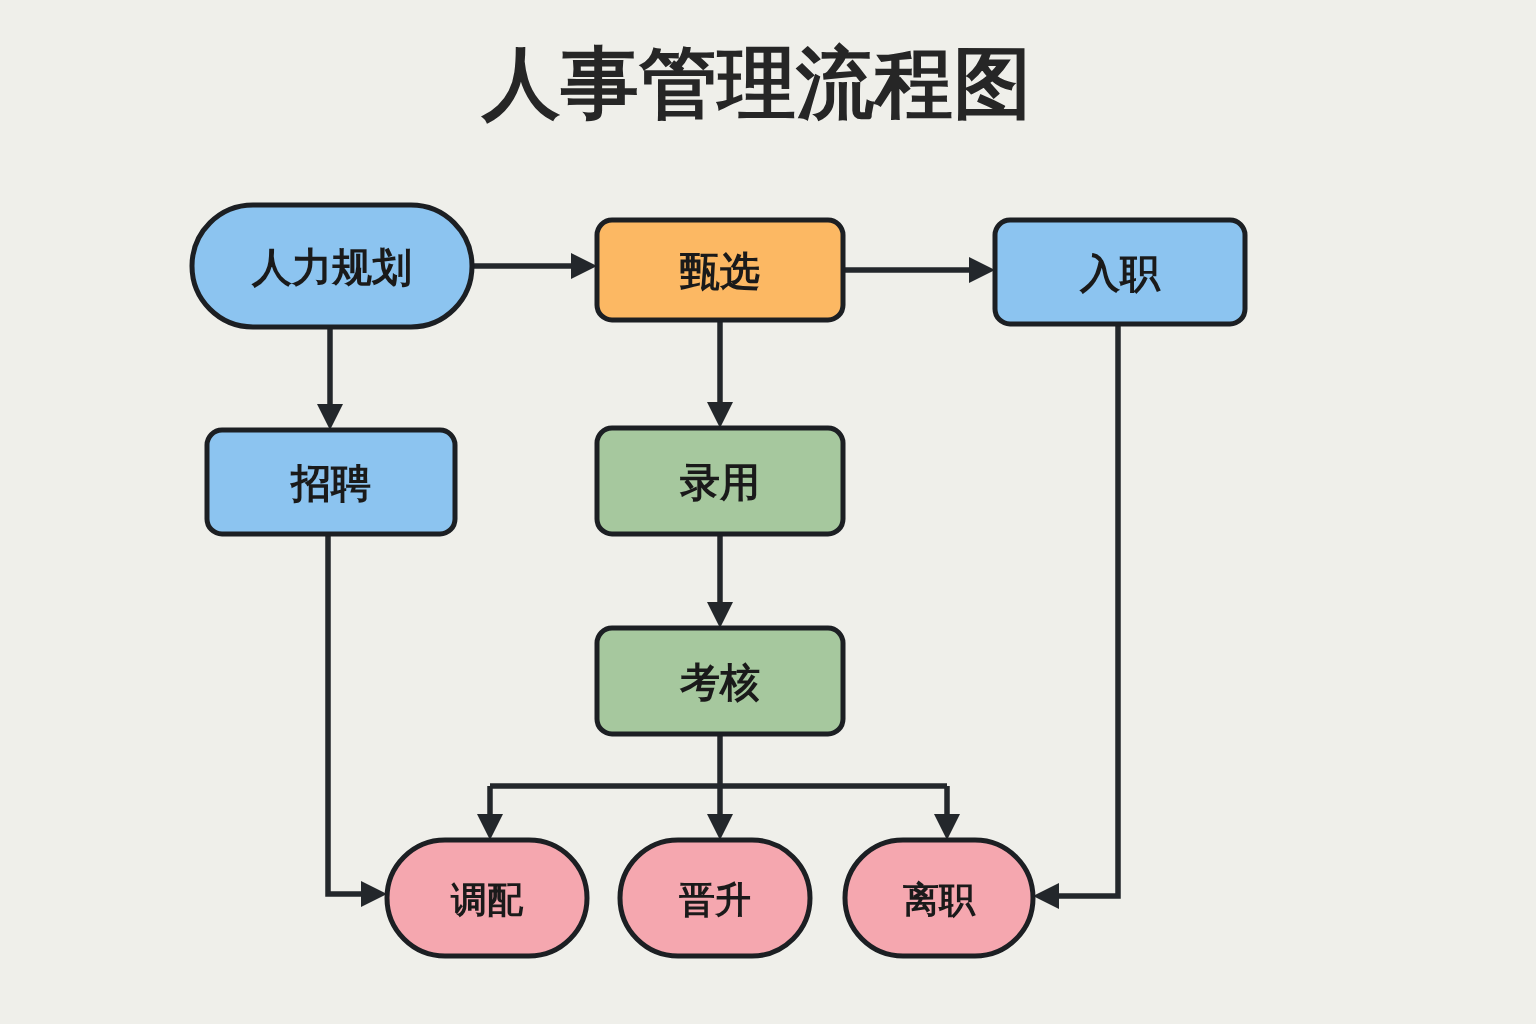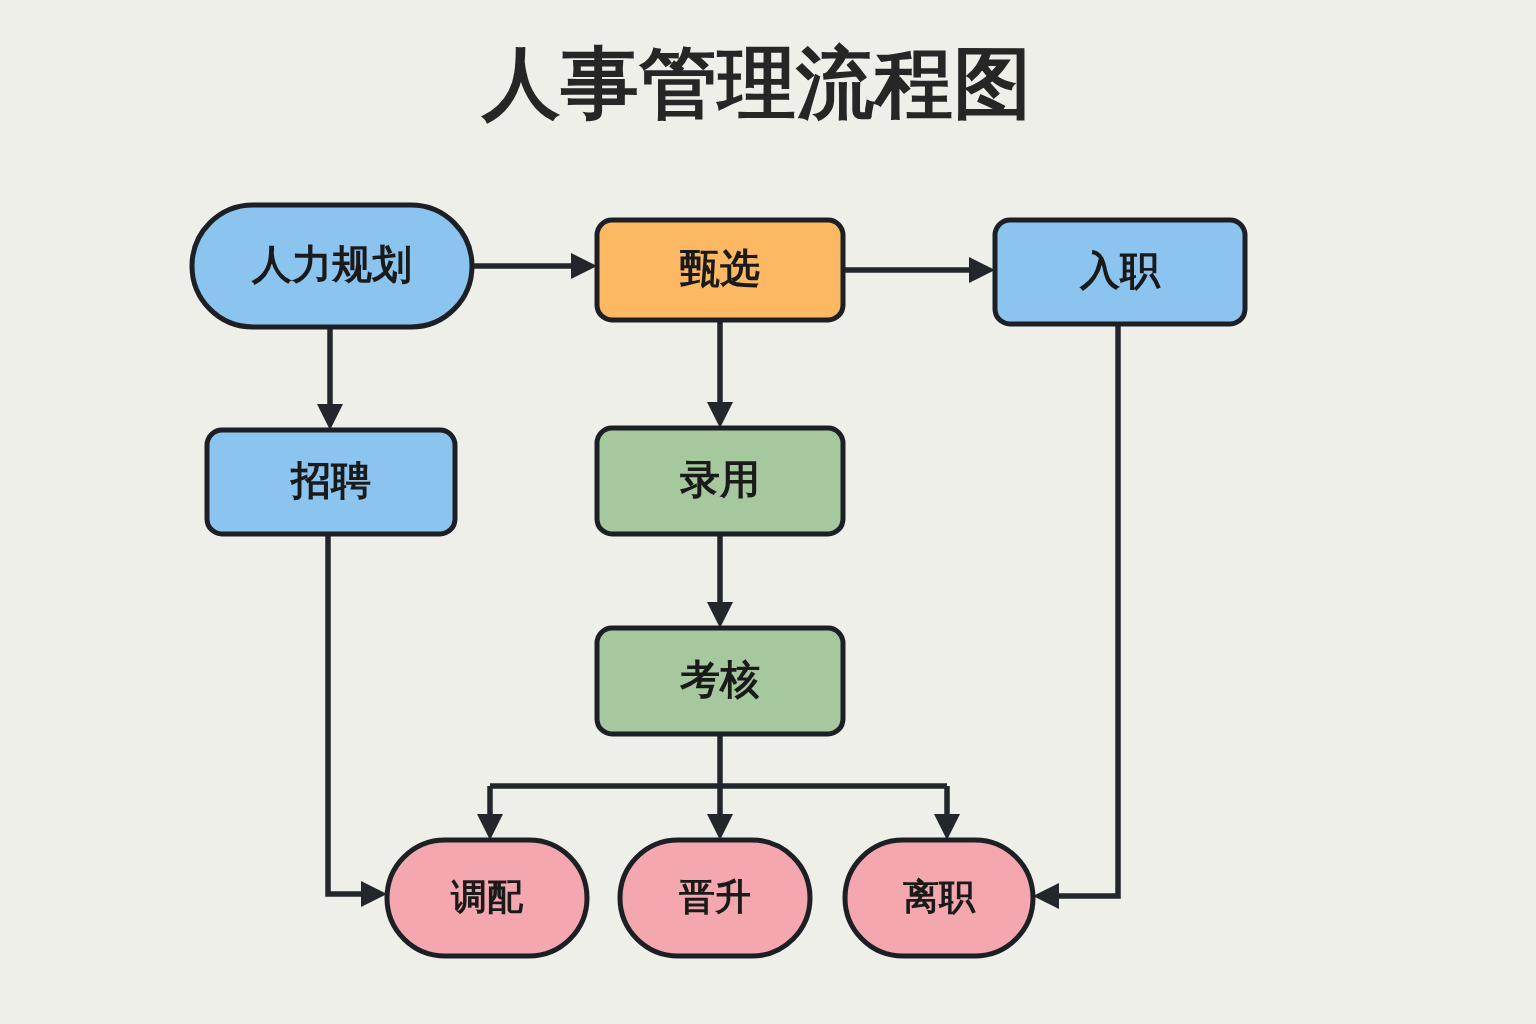--- a/index.html
+++ b/index.html
@@ -10,21 +10,20 @@
     width: 1536px;
     height: 1024px;
     background: #efefea;
     font-family: "Liberation Sans", "DejaVu Sans", sans-serif;
     overflow: hidden;
   }
   #flow-root {
     position: relative;
     width: 1536px;
     height: 1024px;
-    font-family: Liberation Mono, monospace;
   }
   #flow-svg {
     position: absolute;
     inset: 0;
     width: 1536px;
     height: 1024px;
     display: block;
   }
   .diagram-title {
     font-weight: 700;

